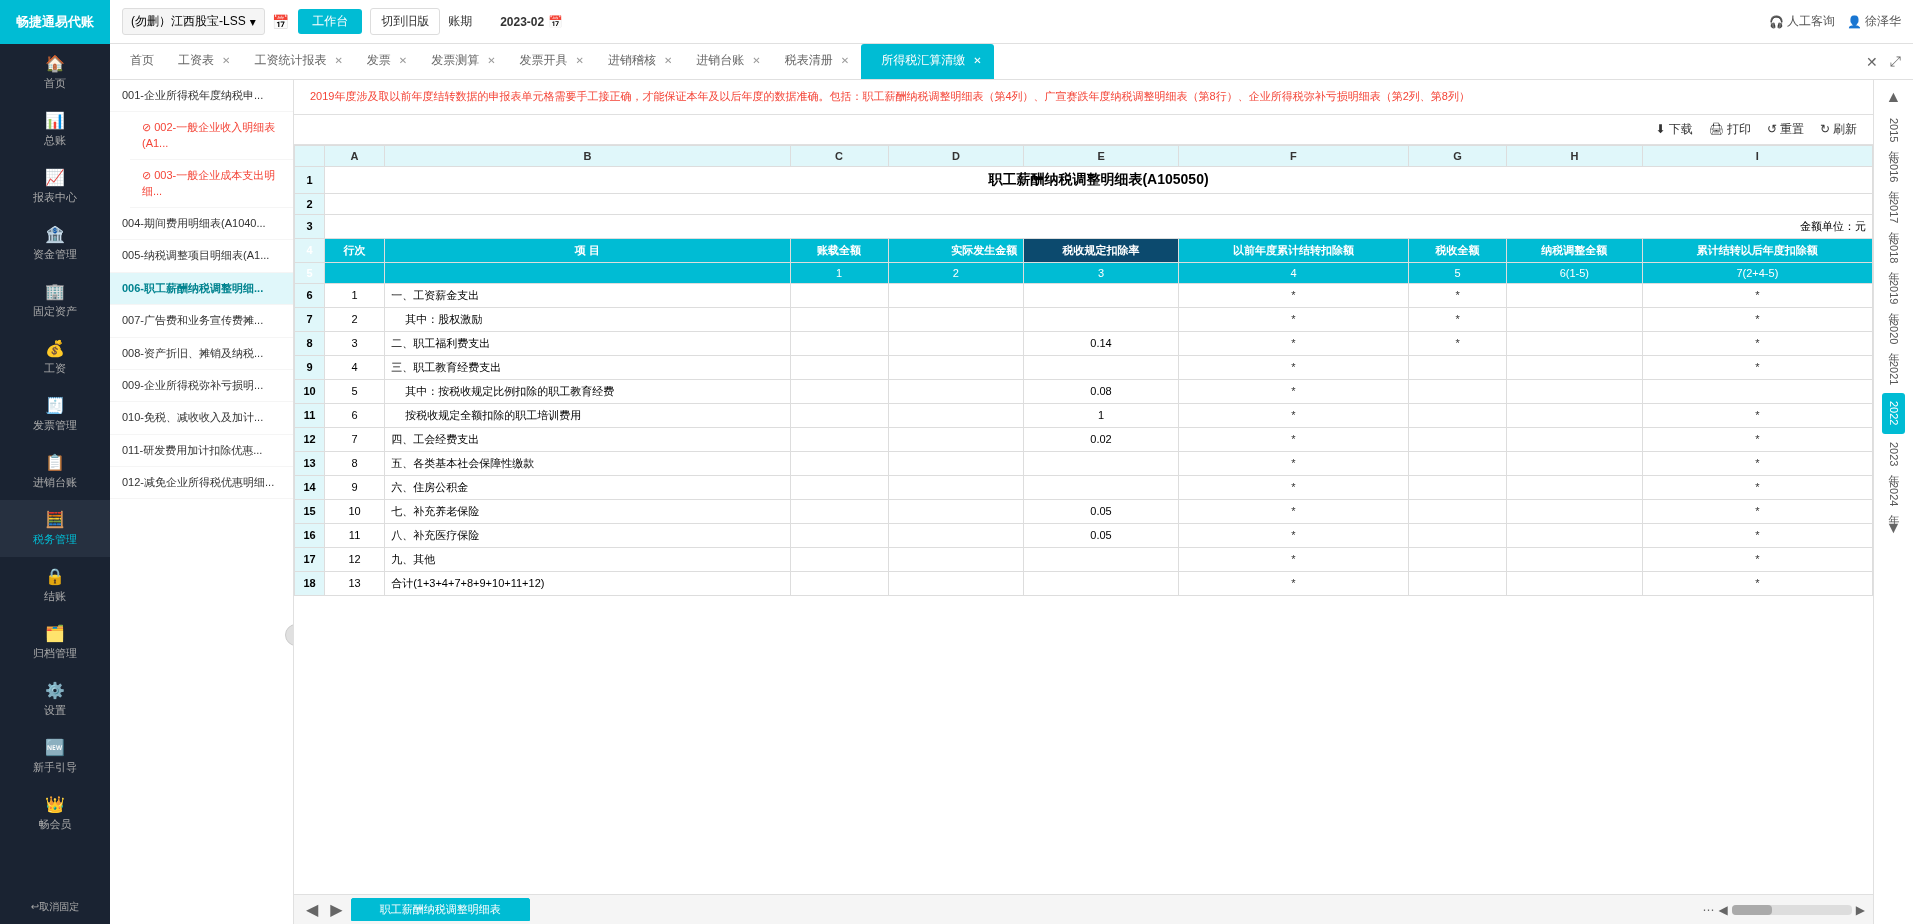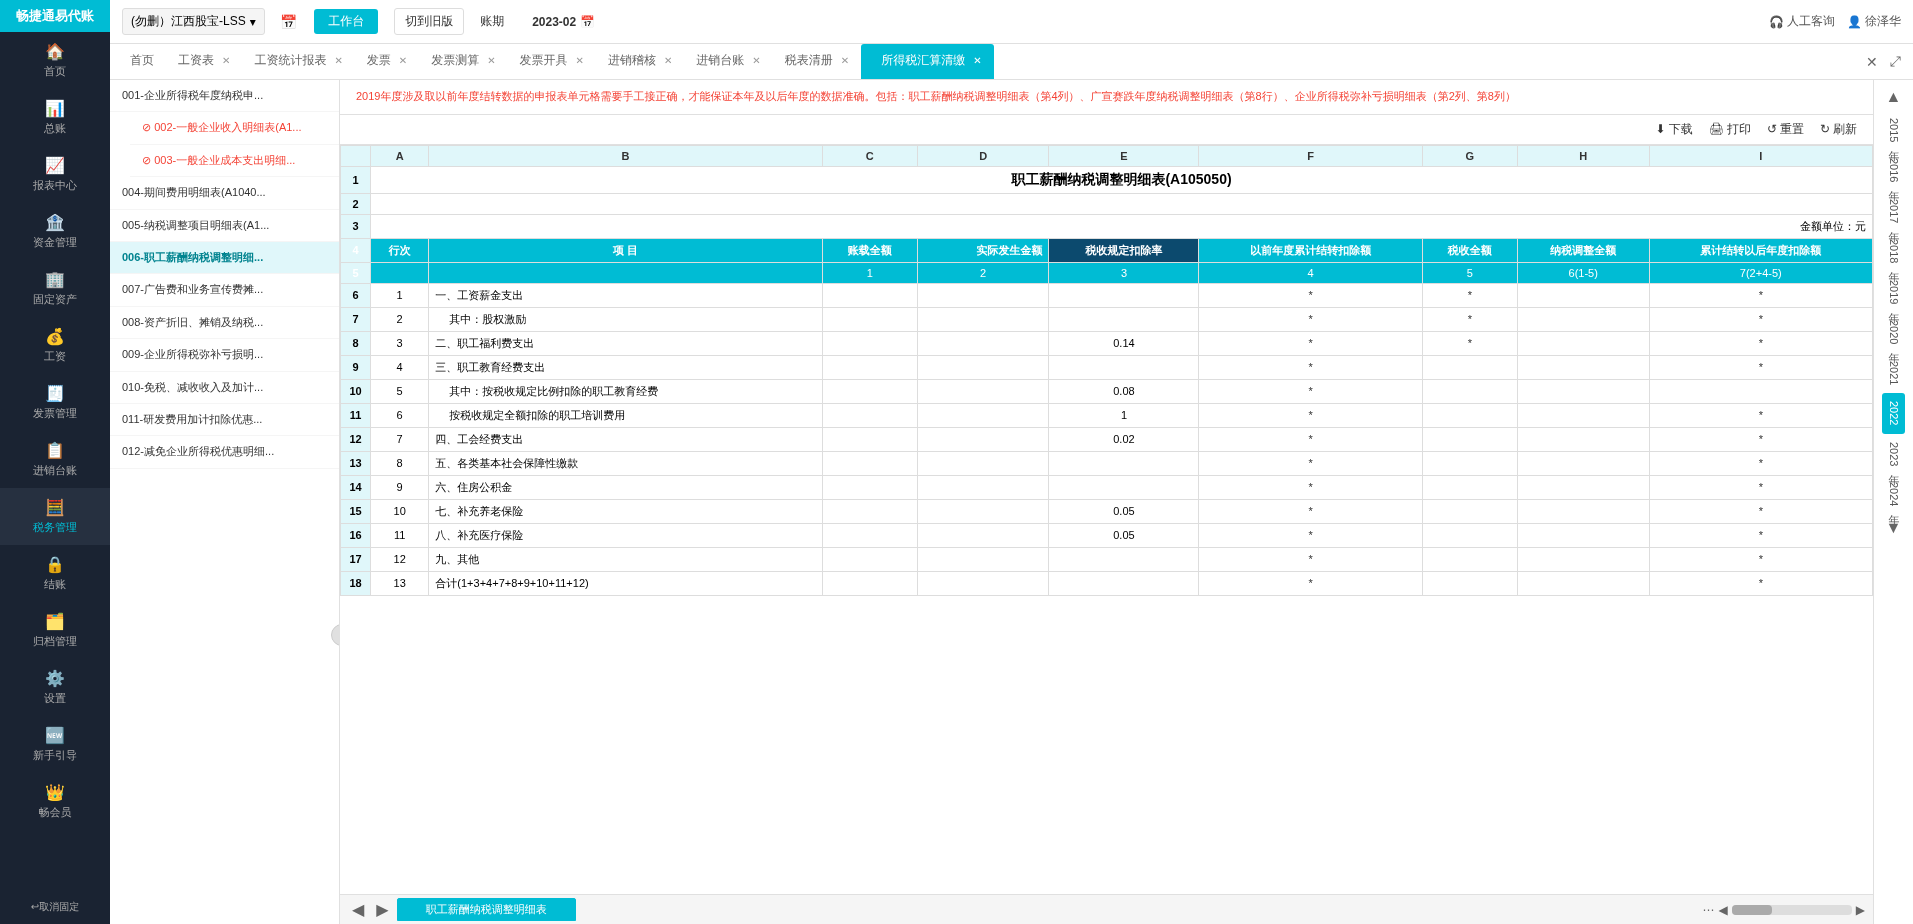--- a/index.html
+++ b/index.html
@@ -1,51 +1,51 @@
 <!DOCTYPE html>
 <html><head>
   <meta charset="utf-8">
   <style>
     * { box-sizing: border-box; margin: 0; padding: 0; }
     body { font-family: 'Microsoft YaHei', Arial, sans-serif; font-size: 12px; background: #f0f2f5; display: flex; height: 924px; overflow: hidden; }
 
     
     .sidebar { width: 110px; background: #1a2332; color: #fff; display: flex; flex-direction: column; flex-shrink: 0; height: 100%; }
-    .sidebar-logo { background: #00bcd4; padding: 12px 8px; text-align: left; font-size: 13px; font-weight: bold; color: #fff; display: flex; align-items: center; justify-content: center; gap: 4px; height: 32px; }
+    .sidebar-logo { background: #00bcd4; padding: 12px 8px; text-align: left; font-size: 13px; font-weight: bold; color: #fff; display: flex; align-items: center; justify-content: center; gap: 4px; height: 44px; }
     .sidebar-item { display: flex; flex-direction: column; align-items: center; padding: 10px 4px; cursor: pointer; color: #aaa; font-size: 11px; gap: 3px; }
     .sidebar-item.active { background: #263040; color: #00bcd4; }
     .sidebar-item .icon { font-size: 16px; }
     .sidebar-bottom { margin-top: auto; }
 
     
     .main { flex: 1; display: flex; flex-direction: column; overflow: hidden; }
 
     
-    .topbar { background: #fff; border-bottom: 1px solid #e0e0e0; display: flex; align-items: center; padding: 0 12px; height: 44px; gap: 16px; flex-shrink: 0; }
+    .topbar { background: #fff; border-bottom: 1px solid #e0e0e0; display: flex; align-items: center; padding: 0 12px; height: 44px; gap: 8px; flex-shrink: 0; }
     .topbar-company { background: #f5f5f5; border: 1px solid #ddd; border-radius: 3px; padding: 4px 8px; font-size: 12px; display: flex; align-items: center; gap: 4px; min-width: 140px; }
     .topbar-btn { background: #00bcd4; color: #fff; border: none; border-radius: 3px; padding: 4px 14px; font-size: 12px; cursor: pointer; }
     .topbar-btn-outline { background: #fff; color: #333; border: 1px solid #ddd; border-radius: 3px; padding: 4px 10px; font-size: 12px; cursor: pointer; }
     .topbar-period { display: flex; align-items: center; gap: 4px; font-size: 12px; color: #333; }
     .topbar-right { margin-left: auto; display: flex; align-items: center; gap: 12px; font-size: 12px; color: #555; }
     .topbar-icon-btn { display: flex; align-items: center; gap: 3px; cursor: pointer; color: #555; }
 
     
     .tabs { background: #fff; border-bottom: 1px solid #e0e0e0; display: flex; align-items: center; padding: 0 8px; height: 36px; flex-shrink: 0; overflow: hidden; }
     .tab { padding: 0 12px; height: 36px; display: flex; align-items: center; gap: 4px; font-size: 12px; color: #666; cursor: pointer; border-bottom: 2px solid transparent; white-space: nowrap; }
     .tab.active { color: #fff; background: #00bcd4; border-radius: 3px 3px 0 0; padding-left: 20px; }
     .tab .close { margin-left: 4px; font-size: 10px; color: #999; }
     .tab.active .close { color: #fff; }
     .tabs-end { margin-left: auto; display: flex; align-items: center; gap: 4px; }
     .tabs-end-btn { cursor: pointer; color: #666; font-size: 14px; padding: 2px 4px; }
 
     
     .content { flex: 1; display: flex; overflow: hidden; }
 
     
-    .left-panel { width: 230px; background: #fff; border-right: 1px solid #e0e0e0; display: flex; flex-direction: column; overflow: hidden; flex-shrink: 0; }
+    .left-panel { width: 184px; background: #fff; border-right: 1px solid #e0e0e0; display: flex; flex-direction: column; overflow: hidden; flex-shrink: 0; }
     .left-panel-list { overflow-y: auto; flex: 1; }
     .form-item { padding: 8px 12px; font-size: 11px; color: #333; cursor: pointer; border-bottom: 1px solid #f5f5f5; line-height: 1.4; }
     .form-item.active { background: #e0f7fa; color: #00838f; font-weight: bold; }
     .form-item.error { color: #f44336; margin-left: 20px; }
     .form-item .err-icon { color: #f44336; margin-right: 3px; }
 
     
     .right-content { flex: 1; display: flex; flex-direction: column; overflow: hidden; position: relative; }
 
     

